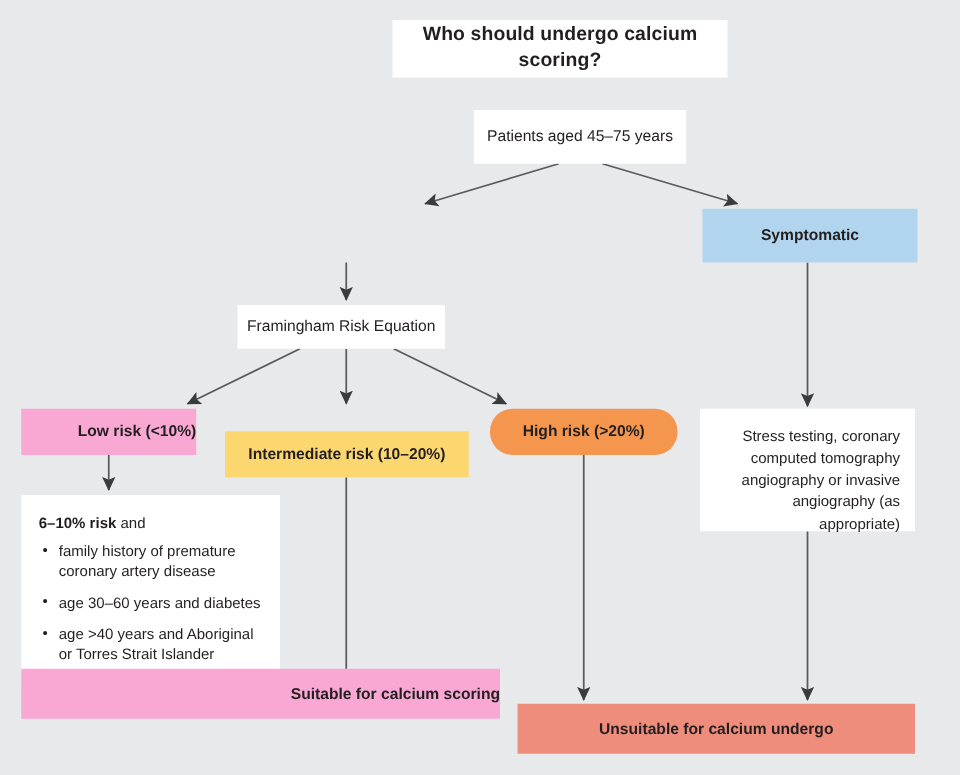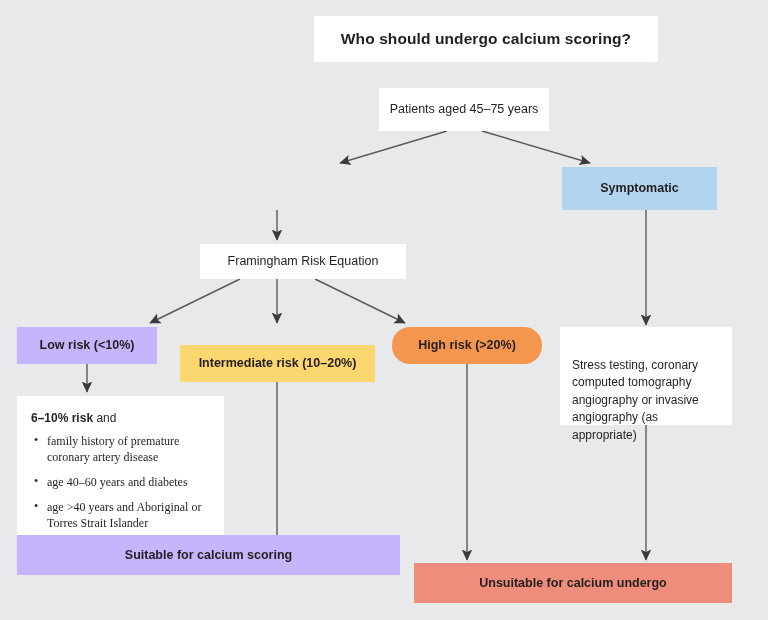--- a/index.html
+++ b/index.html
@@ -37,23 +37,24 @@
     font-size: 15.5px;
     font-weight: bold;
     letter-spacing: 0.1px;
   }
   .node.blue {
     background: #b2d5ef;
     font-size: 12.5px;
     font-weight: bold;
   }
   .node.green {
-    background: #c4b5fd;
-    font-size: 12.5px;
-    font-weight: bold;
+    background: #f9a8d4;
+    font-size: 12.5px;
+    font-weight: bold;
+    justify-content: flex-end;
   }
   .node.yellow {
     background: #fcd770;
     font-size: 12.5px;
     font-weight: bold;
   }
   .node.orange {
     background: #f5964f;
     font-size: 12.5px;
     font-weight: bold;
@@ -72,44 +73,43 @@
   .criteria-head {
     margin: 0 0 8px 0;
     font-size: 12px;
     color: #231f20;
   }
   .criteria-head b { font-weight: bold; }
   ul.criteria {
     margin: 0;
     padding: 0 0 0 16px;
     list-style: none;
-    font-family: Liberation Serif, serif;
   }
   ul.criteria li {
     position: relative;
     margin: 0 0 9px 0;
     font-size: 12px;
     line-height: 1.33;
     color: #231f20;
   }
   ul.criteria li:last-child { margin-bottom: 6px; }
   ul.criteria li::before {
     content: "\2022";
     position: absolute;
     left: -13px;
     top: -1px;
     font-size: 12px;
     color: #231f20;
   }
   .stress-text {
     display: block;
-    text-align: left;
+    text-align: right;
     font-size: 12px;
     line-height: 1.45;
-    padding: 30px 12px;
+    padding: 14px 12px;
   }
   svg.arrows {
     position: absolute;
     left: 0; top: 0;
     width: 768px; height: 620px;
     pointer-events: none;
   }
 </style>
 </head>
 <body>
@@ -143,34 +143,34 @@
       <line x1="87" y1="535" x2="87" y2="560"></line>
 
       <line x1="277" y1="364" x2="277" y2="560"></line>
 
       <line x1="467" y1="364" x2="467" y2="560"></line>
 
       <line x1="646" y1="425" x2="646" y2="560"></line>
     </g>
   </svg>
 
-  <div class="node title" style="left:314px; top:16px; width:344px; height:46px;align-items:center;">
+  <div class="node title" style="left:314px; top:16px; width:268px; height:46px;align-items:center;">
     <span>Who should undergo calcium scoring?</span>
   </div>
 
   <div class="node white" style="left:379px; top:88px; width:170px; height:43px;text-align:right;">
     <span>Patients aged 45–75 years</span>
   </div>
 
 
-  <div class="node blue" style="left:562px; top:167px; width:155px; height:43px;">
+  <div class="node blue" style="left:562px; top:167px; width:172px; height:43px;">
     <span>Symptomatic</span>
   </div>
 
-  <div class="node white" style="left:200px; top:244px; width:206px; height:35px;">
+  <div class="node white" style="left:190px; top:244px; width:166px; height:35px;">
     <span>Framingham Risk Equation</span>
   </div>
 
   <div class="node green" style="left:17px; top:327px; width:140px; height:37px;">
     <span>Low risk (&lt;10%)</span>
   </div>
 
   <div class="node yellow" style="left:180px; top:345px; width:195px; height:37px;">
     <span>Intermediate risk (10–20%)</span>
   </div>
@@ -182,21 +182,21 @@
   <div class="node white" style="left:560px; top:327px; width:172px; height:98px; display:block;">
     <span class="stress-text">Stress testing, coronary computed tomography angiography or invasive angiography (as appropriate)</span>
   </div>
 
   <div class="node white textleft" style="left:17px; top:396px; width:207px; height:153px;">
     <p class="criteria-head">
       <b>6–10% risk</b><span> and</span>
     </p>
     <ul class="criteria">
       <li>family history of premature coronary artery disease</li>
-      <li>age 40–60 years and diabetes</li>
+      <li>age 30–60 years and diabetes</li>
       <li>age &gt;40 years and Aboriginal or Torres Strait Islander</li>
     </ul>
   </div>
 
   <div class="node green" style="left:17px; top:535px; width:383px; height:40px;">
     <span>Suitable for calcium scoring</span>
   </div>
 
   <div class="node salmon" style="left:414px; top:563px; width:318px; height:40px;">
     <span>Unsuitable for calcium undergo</span>

